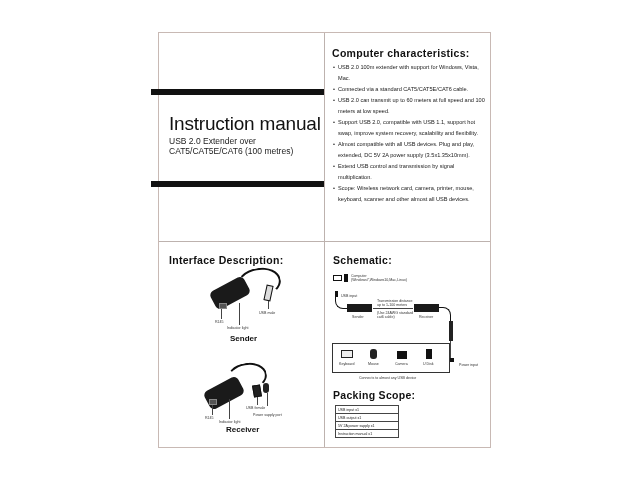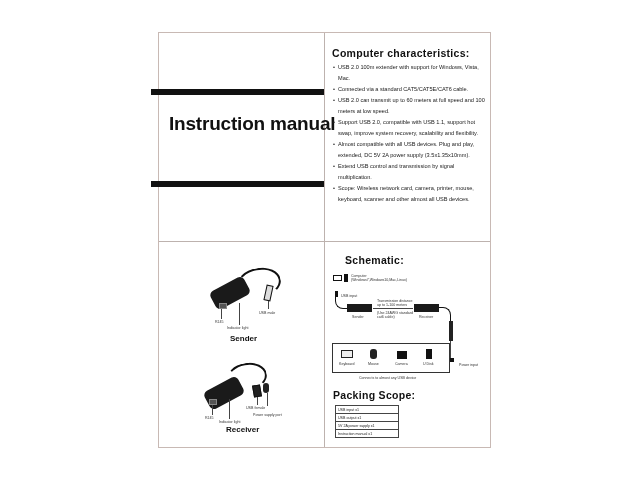--- a/index.html
+++ b/index.html
@@ -7,31 +7,31 @@
   body { position: relative; font-family: "Liberation Sans", sans-serif; color: #111; }
 
   .page { position: absolute; left: 158px; top: 32px; width: 333px; height: 416px; border: 1px solid #c8b9b4; }
   .vdiv { position: absolute; left: 165px; top: 0; width: 1px; height: 100%; background: #bdb2ae; }
   .hdiv { position: absolute; left: 0; top: 208px; width: 100%; height: 1px; background: #bdb2ae; }
 
   .bar { position: absolute; left: -8px; width: 173px; height: 6px; background: #111; }
   .bar.top { top: 56px; }
   .bar.bottom { top: 148px; }
 
-  .manual-title { position: absolute; left: 10px; top: 80px; font-size: 19px; font-weight: bold; letter-spacing: -0.2px; text-align: center; }
+  .manual-title { position: absolute; left: 10px; top: 80px; font-size: 19px; font-weight: normal; letter-spacing: -0.2px; text-align: center; }
   .manual-sub { position: absolute; left: 10px; top: 103px; width: 150px; font-size: 8.5px; line-height: 10px; color: #222; }
 
   .sec-title { position: absolute; font-size: 10.5px; font-weight: bold; letter-spacing: 0.3px; }
   .pc-title { left: 173px; top: 14px; }
   .pc-list { position: absolute; left: 174px; top: 29px; width: 156px; list-style: none; font-size: 5.6px; line-height: 11px; color: #222; }
   .pc-list li { padding-left: 5px; position: relative; }
   .pc-list li::before { content: "•"; position: absolute; left: 0; }
 
   .if-title { left: 10px; top: 221px; }
-  .sch-title { left: 186px; top: 221px; }
+  .sch-title { left: 174px; top: 221px; }
   .pack-title { left: 174px; top: 356px; }
   .dev-body { position: absolute; background: #1a1a1a; border-radius: 5px; transform: rotate(-28deg); }
   .dev-port { position: absolute; background: #555; border: 1px solid #888; }
   .cable { position: absolute; border: 2px solid #111; border-radius: 50%; border-bottom-color: transparent; border-left-color: transparent; }
   .usb-plug { position: absolute; background: #ddd; border: 1.5px solid #111; }
   .tiny { position: absolute; font-size: 3.6px; color: #333; white-space: nowrap; }
   .leader { position: absolute; width: 1px; background: #444; }
   .dev-label { position: absolute; font-size: 8px; font-weight: bold; }
 
   .sch-icon { position: absolute; }
@@ -41,33 +41,35 @@
 </style>
 </head>
 <body>
 
 <div class="page">
   <div class="vdiv"></div>
   <div class="hdiv"></div>
 
   <div class="bar top"></div>
   <div class="manual-title">Instruction manual</div>
+  <div class="manual-sub">USB 2.0 Extender over CAT5/CAT5E/CAT6 (100 metres)</div>
   <div class="bar bottom"></div>
 
   <div class="sec-title pc-title">Computer characteristics:</div>
   <ul class="pc-list">
     <li>USB 2.0 100m extender with support for Windows, Vista, Mac.</li>
     <li>Connected via a standard CAT5/CAT5E/CAT6 cable.</li>
     <li>USB 2.0 can transmit up to 60 meters at full speed and 100 meters at low speed.</li>
     <li>Support USB 2.0, compatible with USB 1.1, support hot swap, improve system recovery, scalability and flexibility.</li>
     <li>Almost compatible with all USB devices. Plug and play, extended, DC 5V 2A power supply (3.5x1.35x10mm).</li>
     <li>Extend USB control and transmission by signal multiplication.</li>
     <li>Scope: Wireless network card, camera, printer, mouse, keyboard, scanner and other almost all USB devices.</li>
   </ul>
 
+  <div class="sec-title if-title">Interface Description:</div>
 
   <div>
     <div class="cable" style="left:78px; top:235px; width:44px; height:30px; transform:rotate(-10deg);"></div>
     <div class="usb-plug" style="left:106px; top:252px; width:7px; height:16px; transform:rotate(12deg);"></div>
     <div class="dev-body" style="left:52px; top:250px; width:38px; height:20px;"></div>
     <div class="dev-port" style="left:60px; top:270px; width:8px; height:6px;"></div>
     <div class="leader" style="left:62px; top:276px; height:10px;"></div>
     <div class="leader" style="left:80px; top:270px; height:22px;"></div>
     <div class="leader" style="left:109px; top:268px; height:8px;"></div>
     <div class="tiny" style="left:56px; top:287px;">RJ45</div>

